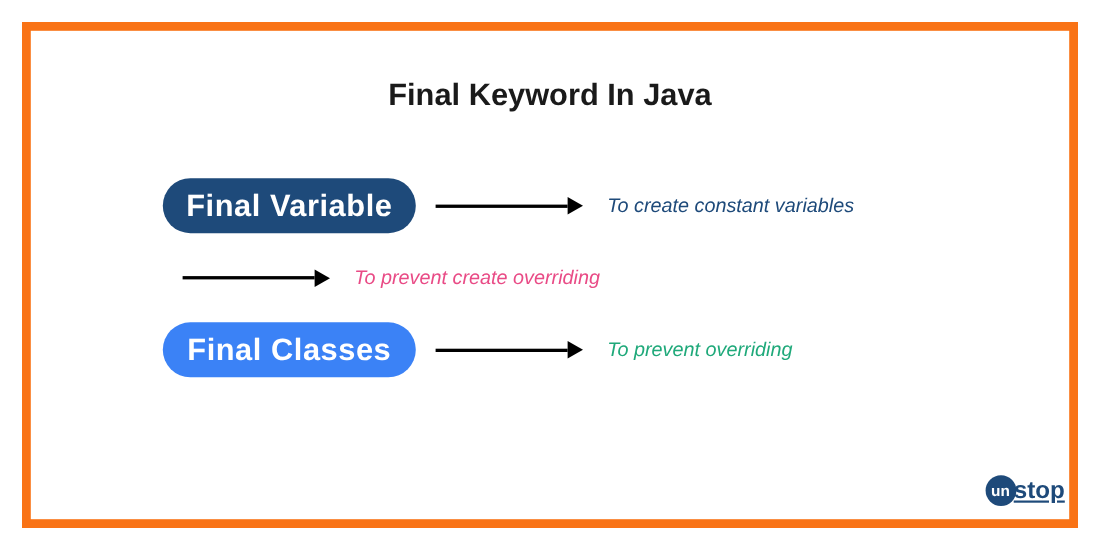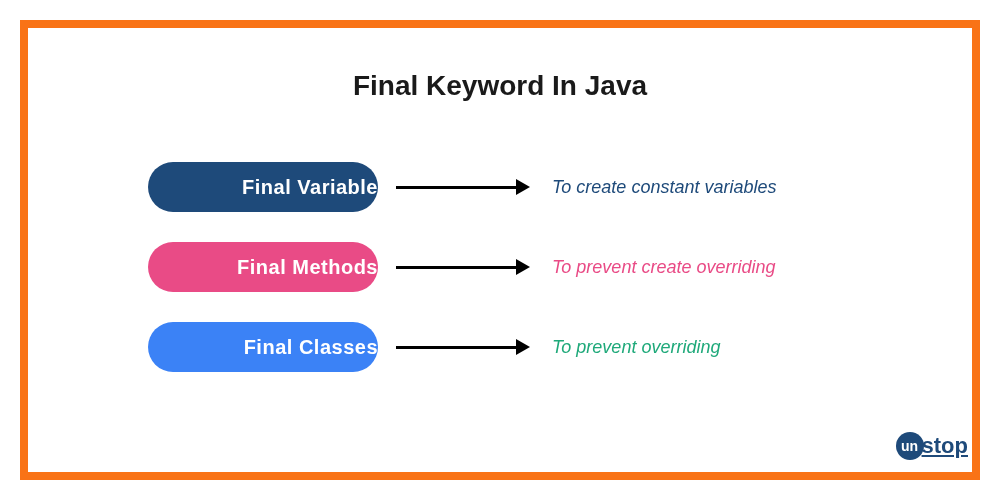--- a/index.html
+++ b/index.html
@@ -33,25 +33,25 @@
   .row {
     display: flex;
     align-items: center;
     margin-bottom: 30px;
   }
   .pill {
     width: 230px;
     height: 50px;
     border-radius: 25px;
     color: #fff;
-    font-size: 20px;
+    font-size: 28px;
     font-weight: 700;
     display: flex;
     align-items: center;
-    justify-content: flex-end;
+    justify-content: center;
     letter-spacing: 0.5px;
   }
   .pill-blue  { background: #1e4a7a; }
   .pill-pink  { background: #e94b86; }
   .pill-green { background: #3b82f6; }
   .arrow {
     display: flex;
     align-items: center;
     margin-left: 18px;
     margin-right: 22px;
@@ -112,23 +112,20 @@
         <span>Final  Variable</span>
       </div>
       <div class="arrow">
         <div class="shaft"></div>
           <div class="head"></div>
       </div>
       <div class="desc desc-blue">To create constant variables</div>
     </div>
 
     <div class="row">
-      <div class="pill pill-pink">
-        <span>Final  Methods</span>
-      </div>
       <div class="arrow">
         <div class="shaft"></div>
           <div class="head"></div>
       </div>
       <div class="desc desc-pink">To prevent create overriding</div>
     </div>
 
     <div class="row">
       <div class="pill pill-green">
         <span>Final  Classes</span>

